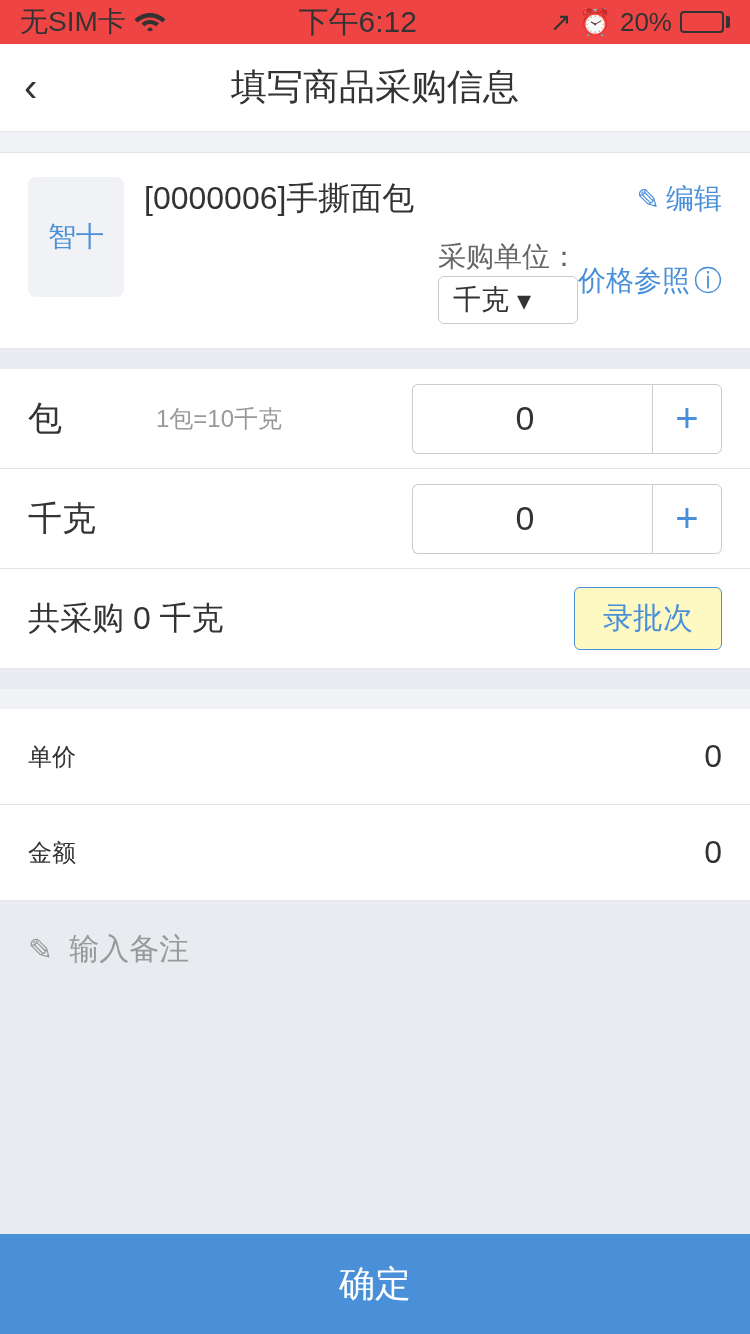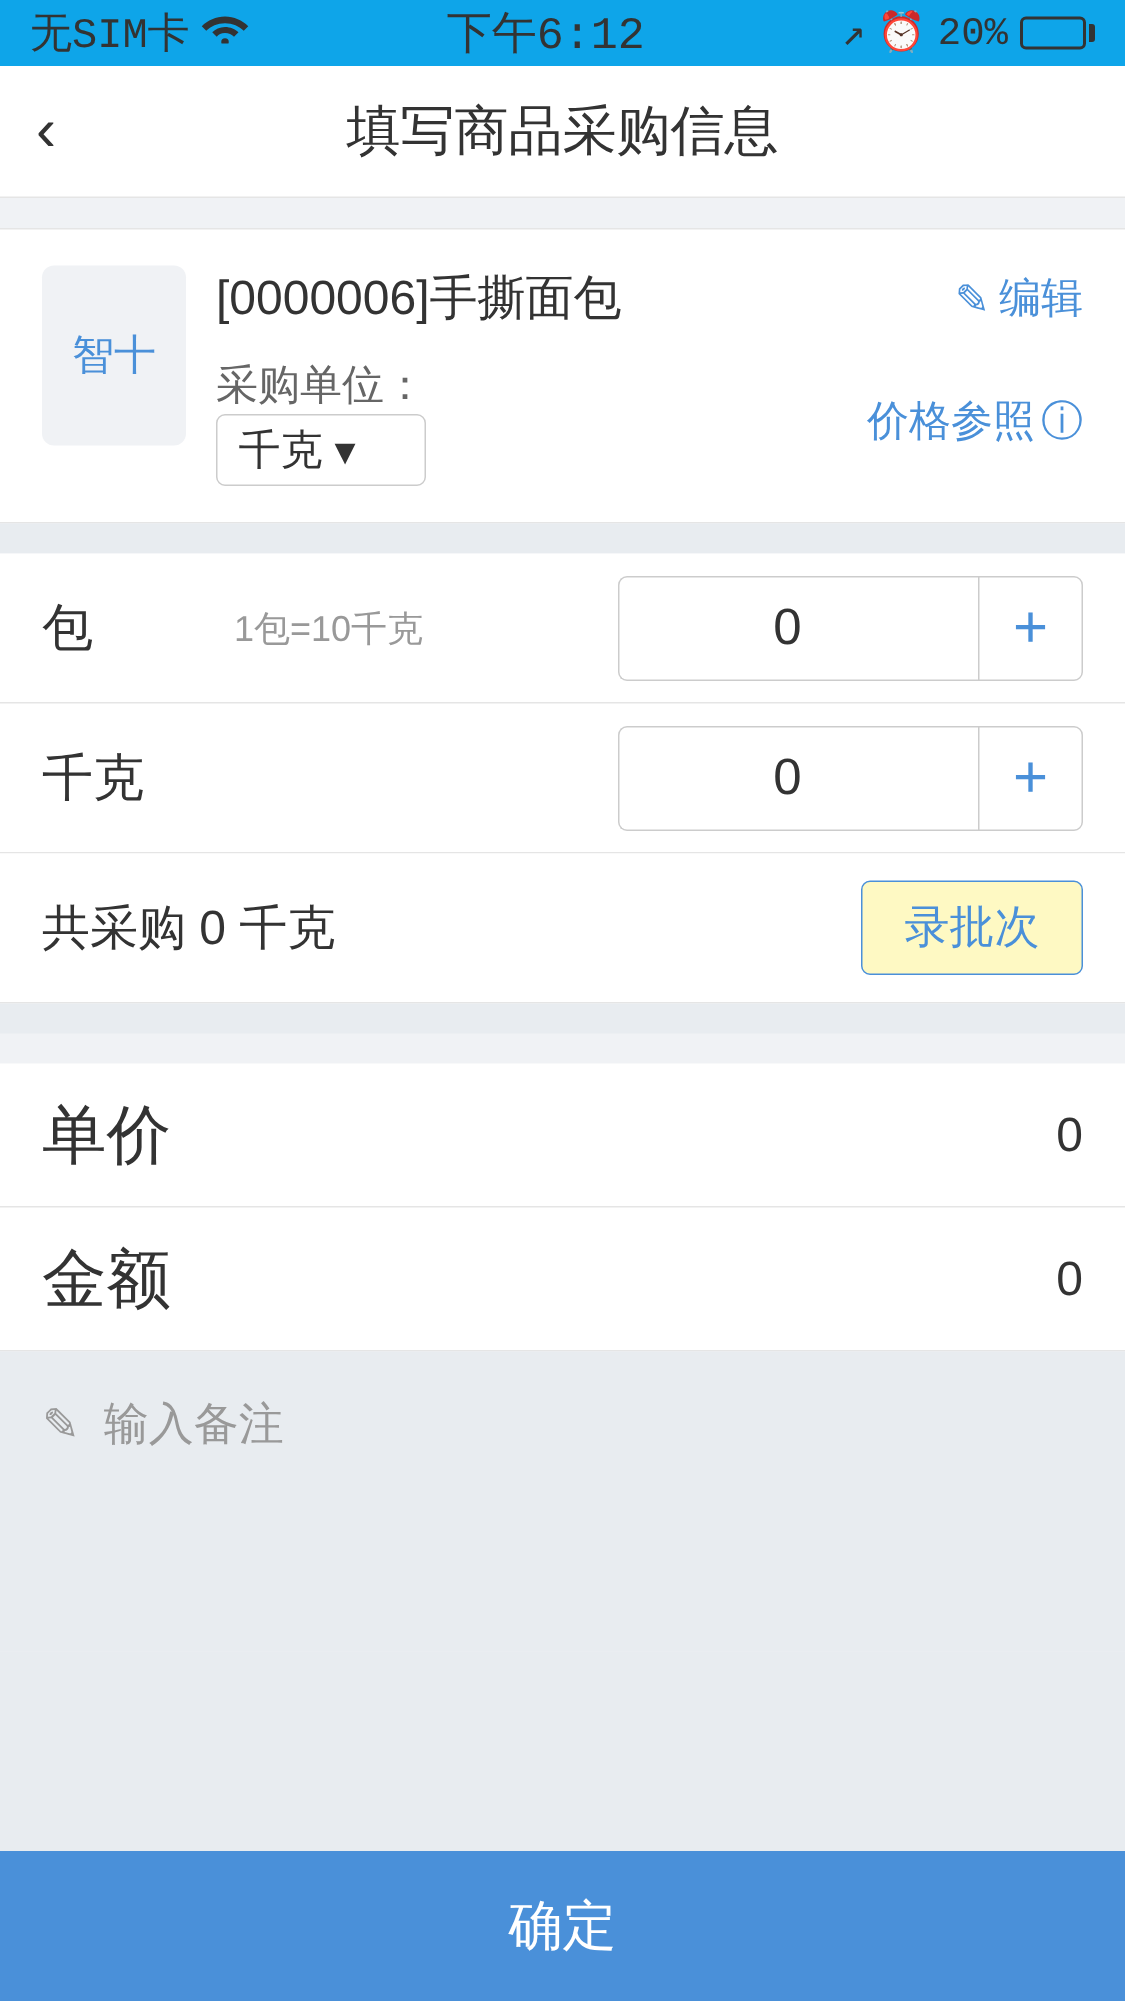--- a/index.html
+++ b/index.html
@@ -10,28 +10,27 @@
       background: #f0f2f5;
       font-family: -apple-system, "PingFang SC", "Helvetica Neue", sans-serif;
       font-size: 32px;
       color: #333;
     }
 
     
     .status-bar {
       width: 100%;
       height: 44px;
-      background: #0ea5e9;
+      background: #ef4444;
       display: flex;
       align-items: center;
       justify-content: space-between;
       padding: 0 20px;
       font-size: 28px;
       font-weight: 500;
-      font-family: Liberation Mono, monospace;
     }
     .status-left {
       display: flex;
       align-items: center;
       gap: 8px;
     }
     .status-center {
       font-size: 30px;
       font-weight: 500;
     }
@@ -134,21 +133,21 @@
     .edit-btn {
       font-size: 28px;
       color: #4a90d9;
       display: flex;
       align-items: center;
       gap: 6px;
       cursor: pointer;
     }
     .unit-row {
       display: flex;
-      justify-content: space-between;
+      justify-content: flex-end;
       align-items: center;
     }
     .unit-label {
       font-size: 28px;
       color: #666;
     }
     .unit-select {
       display: flex;
       align-items: center;
       border: 1px solid #ccc;
@@ -259,21 +258,21 @@
     }
     .info-row {
       display: flex;
       align-items: center;
       justify-content: space-between;
       padding: 0 28px;
       height: 96px;
       border-bottom: 1px solid #e5e5e5;
     }
     .info-label {
-      font-size: 43px;
+      font-size: 24px;
       color: #333;
     }
     .info-value {
       font-size: 32px;
       color: #333;
     }
 
     
     .remark-section {
       background: #e8ecf0;

